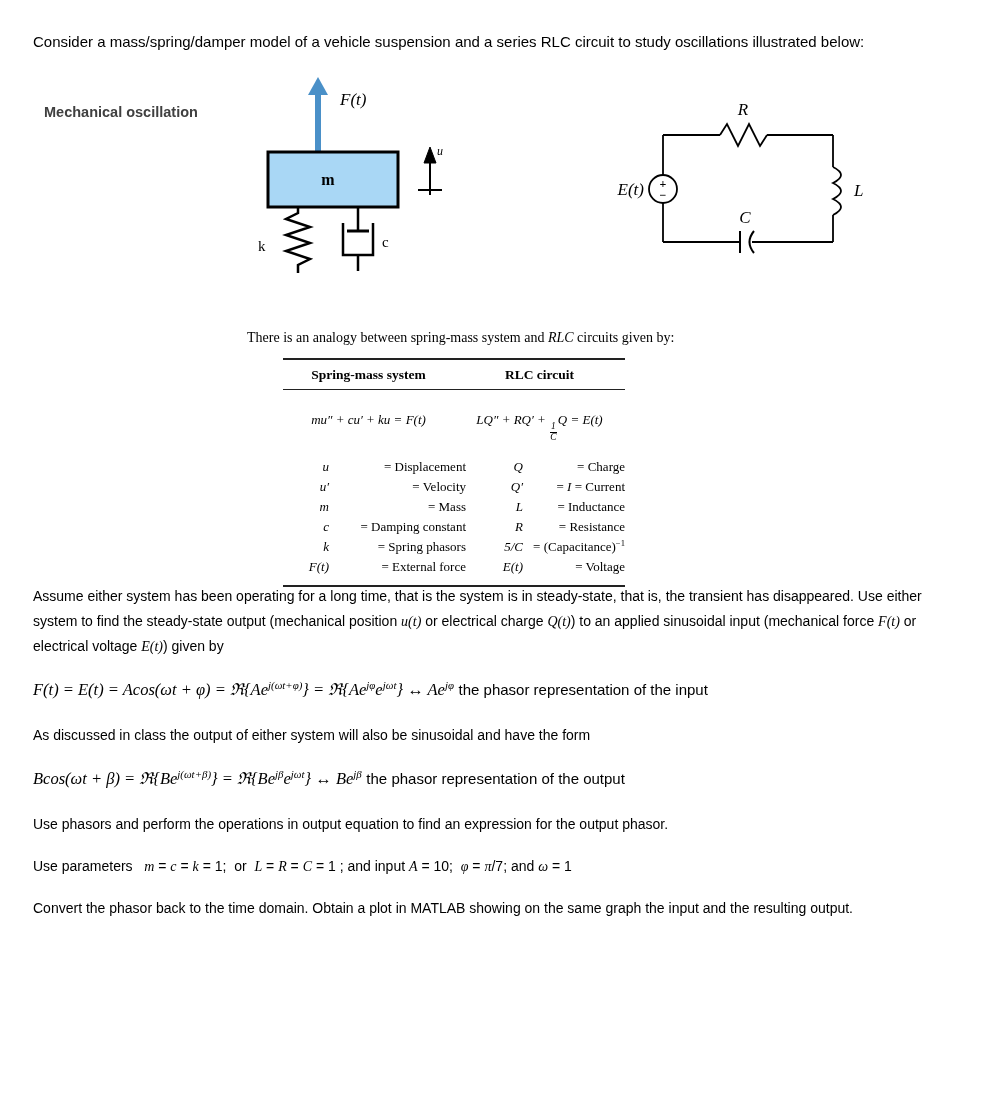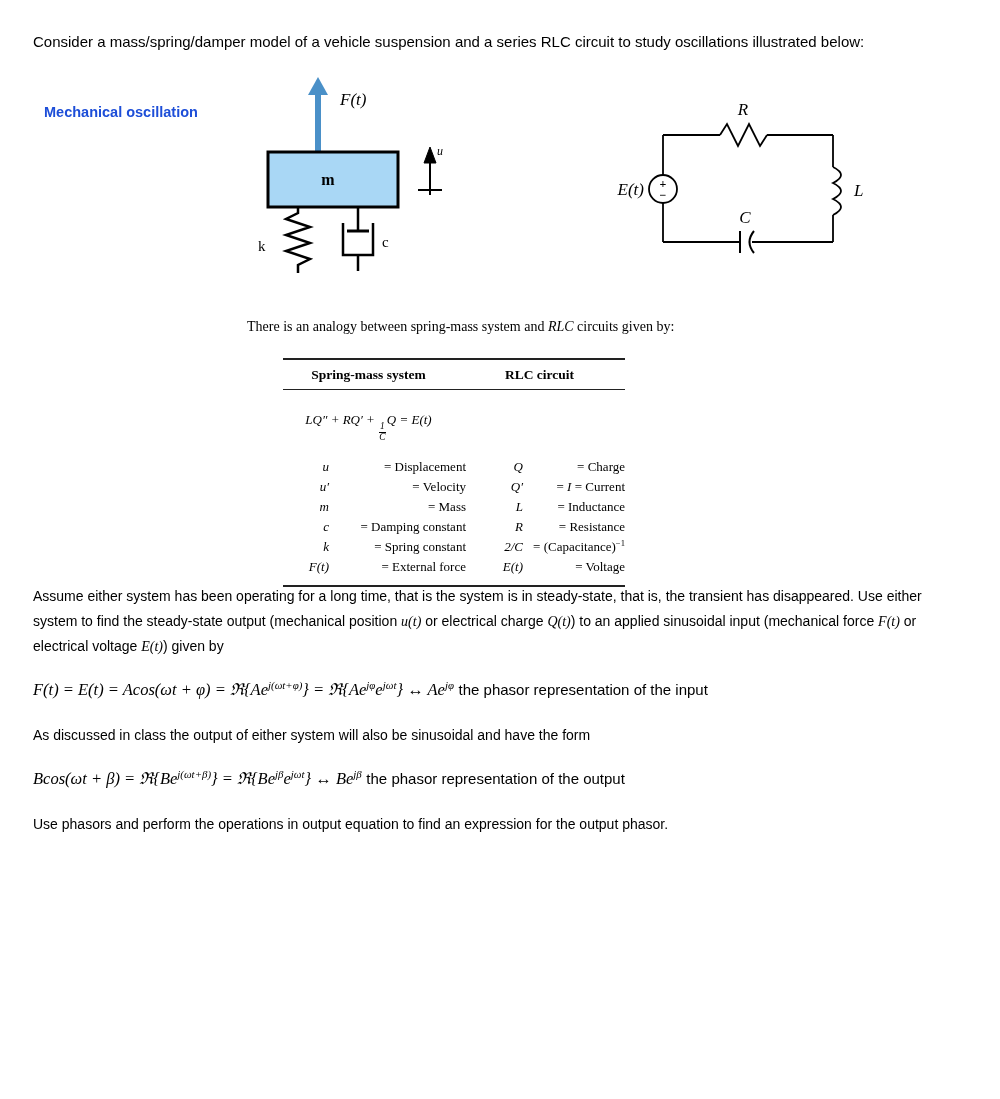--- a/index.html
+++ b/index.html
@@ -1,22 +1,22 @@
 <!DOCTYPE html>
 <html><head>
 <meta charset="utf-8">
 <style>
   html,body{margin:0;padding:0;background:#ffffff;}
   .page{position:relative;width:1000px;height:1099px;background:#fff;overflow:hidden;
         font-family:"Liberation Sans",sans-serif;color:#000;}
   .body-text{font-size:15px;line-height:25px;}
   .intro{position:absolute;left:33px;top:14px;width:935px;}
-  .mech-title{position:absolute;left:44px;top:104px;font-size:14.5px;font-weight:bold;color:#1d4ed8;}
+  .mech-title{position:absolute;left:44px;top:104px;font-size:14.5px;font-weight:bold;color:#404040;}
   .svg-abs{position:absolute;}
-  .analogy-intro{position:absolute;left:247px;top:319px;font-family:"Liberation Serif","DejaVu Serif",serif;font-size:14px;}
+  .analogy-intro{position:absolute;left:247px;top:330px;font-family:"Liberation Serif","DejaVu Serif",serif;font-size:14px;}
   
   .an-table{position:absolute;left:283px;top:358px;width:342px;
             font-family:"Liberation Serif","DejaVu Serif",serif;
             border-top:2px solid #222;border-bottom:2px solid #222;padding-bottom:10px;}
   .an-head{display:grid;grid-template-columns:1fr 1fr;text-align:center;font-weight:bold;
            font-size:13.5px;padding:7px 0 6px;border-bottom:1.5px solid #222;}
   .an-eqs{display:grid;grid-template-columns:1fr 1fr;text-align:center;font-style:italic;
           font-size:13px;padding:22px 0 16px;}
   .an-rows{display:grid;grid-template-columns:46px 132px 52px 1fr;column-gap:5px;row-gap:4px;font-size:13px;}
   .an-rows .sym{text-align:right;font-style:italic;}
@@ -109,20 +109,21 @@
   </svg>
 
   <div class="analogy-intro">There is an analogy between spring-mass system and <i>RLC</i> circuits given by:</div>
 
   <div class="an-table">
     <div class="an-head">
       <span>Spring-mass system</span>
       <span>RLC circuit</span>
     </div>
     <div class="an-eqs">
+      <span>mu″ + cu′ + ku = F(t)</span>
       <span>LQ″ + RQ′ + <span class="frac">
             <span class="ft">1</span>
             <span class="fb">C</span>
           </span>Q = E(t)</span>
     </div>
     <div class="an-rows">
       <span class="sym">u</span>
       <span class="def">= Displacement</span>
       <span class="sym">Q</span>
       <span class="def">= Charge</span>
@@ -136,32 +137,34 @@
       <span class="def">= Mass</span>
       <span class="sym">L</span>
       <span class="def">= Inductance</span>
 
       <span class="sym">c</span>
       <span class="def">= Damping constant</span>
       <span class="sym">R</span>
       <span class="def">= Resistance</span>
 
       <span class="sym">k</span>
-      <span class="def">= Spring constant</span>
-      <span class="sym">2/C</span>
+      <span class="def">= Spring phasors</span>
+      <span class="sym">5/C</span>
       <span class="def">= (Capacitance)<sup>−1</sup></span>
 
       <span class="sym">F(t)</span>
       <span class="def">= External force</span>
       <span class="sym">E(t)</span>
       <span class="def">= Voltage</span>
     </div>
   </div>
 
   <div class="body-block">
     <p>Assume either system has been operating for a long time, that is the system is in steady-state, that is, the transient has disappeared. Use either system to find the steady-state output (mechanical position <span class="mi">u(t)</span> or electrical charge <span class="mi">Q(t)</span>) to an applied sinusoidal input (mechanical force <span class="mi">F(t)</span> or electrical voltage <span class="mi">E(t)</span>) given by</p>
     <p class="eq"><span class="mi">F(t) = E(t) = Acos(ωt + φ) = ℜ{Ae<sup>j(ωt+φ)</sup>} = ℜ{Ae<sup>jφ</sup>e<sup>jωt</sup>} ↔ Ae<sup>jφ</sup></span> <span class="tail">the phasor representation of the input</span></p>
     <p>As discussed in class the output of either system will also be sinusoidal and have the form</p>
     <p class="eq"><span class="mi">Bcos(ωt + β) = ℜ{Be<sup>j(ωt+β)</sup>} = ℜ{Be<sup>jβ</sup>e<sup>jωt</sup>} ↔ Be<sup>jβ</sup></span> <span class="tail">the phasor representation of the output</span></p>
     <p>Use phasors and perform the operations in output equation to find an expression for the output phasor.</p>
+    <p>Use parameters&nbsp;&nbsp; <span class="mi">m</span> = <span class="mi">c</span> = <span class="mi">k</span> = 1;&nbsp; or&nbsp; <span class="mi">L</span> = <span class="mi">R</span> = <span class="mi">C</span> = 1 ; and input <span class="mi">A</span> = 10;&nbsp; <span class="mi">φ</span> = <span class="mi">π</span>/7; and <span class="mi">ω</span> = 1</p>
+    <p>Convert the phasor back to the time domain.  Obtain a plot in MATLAB showing on the same graph the input and the resulting output.</p>
   </div>
 
 </div>
 
 </body></html>

